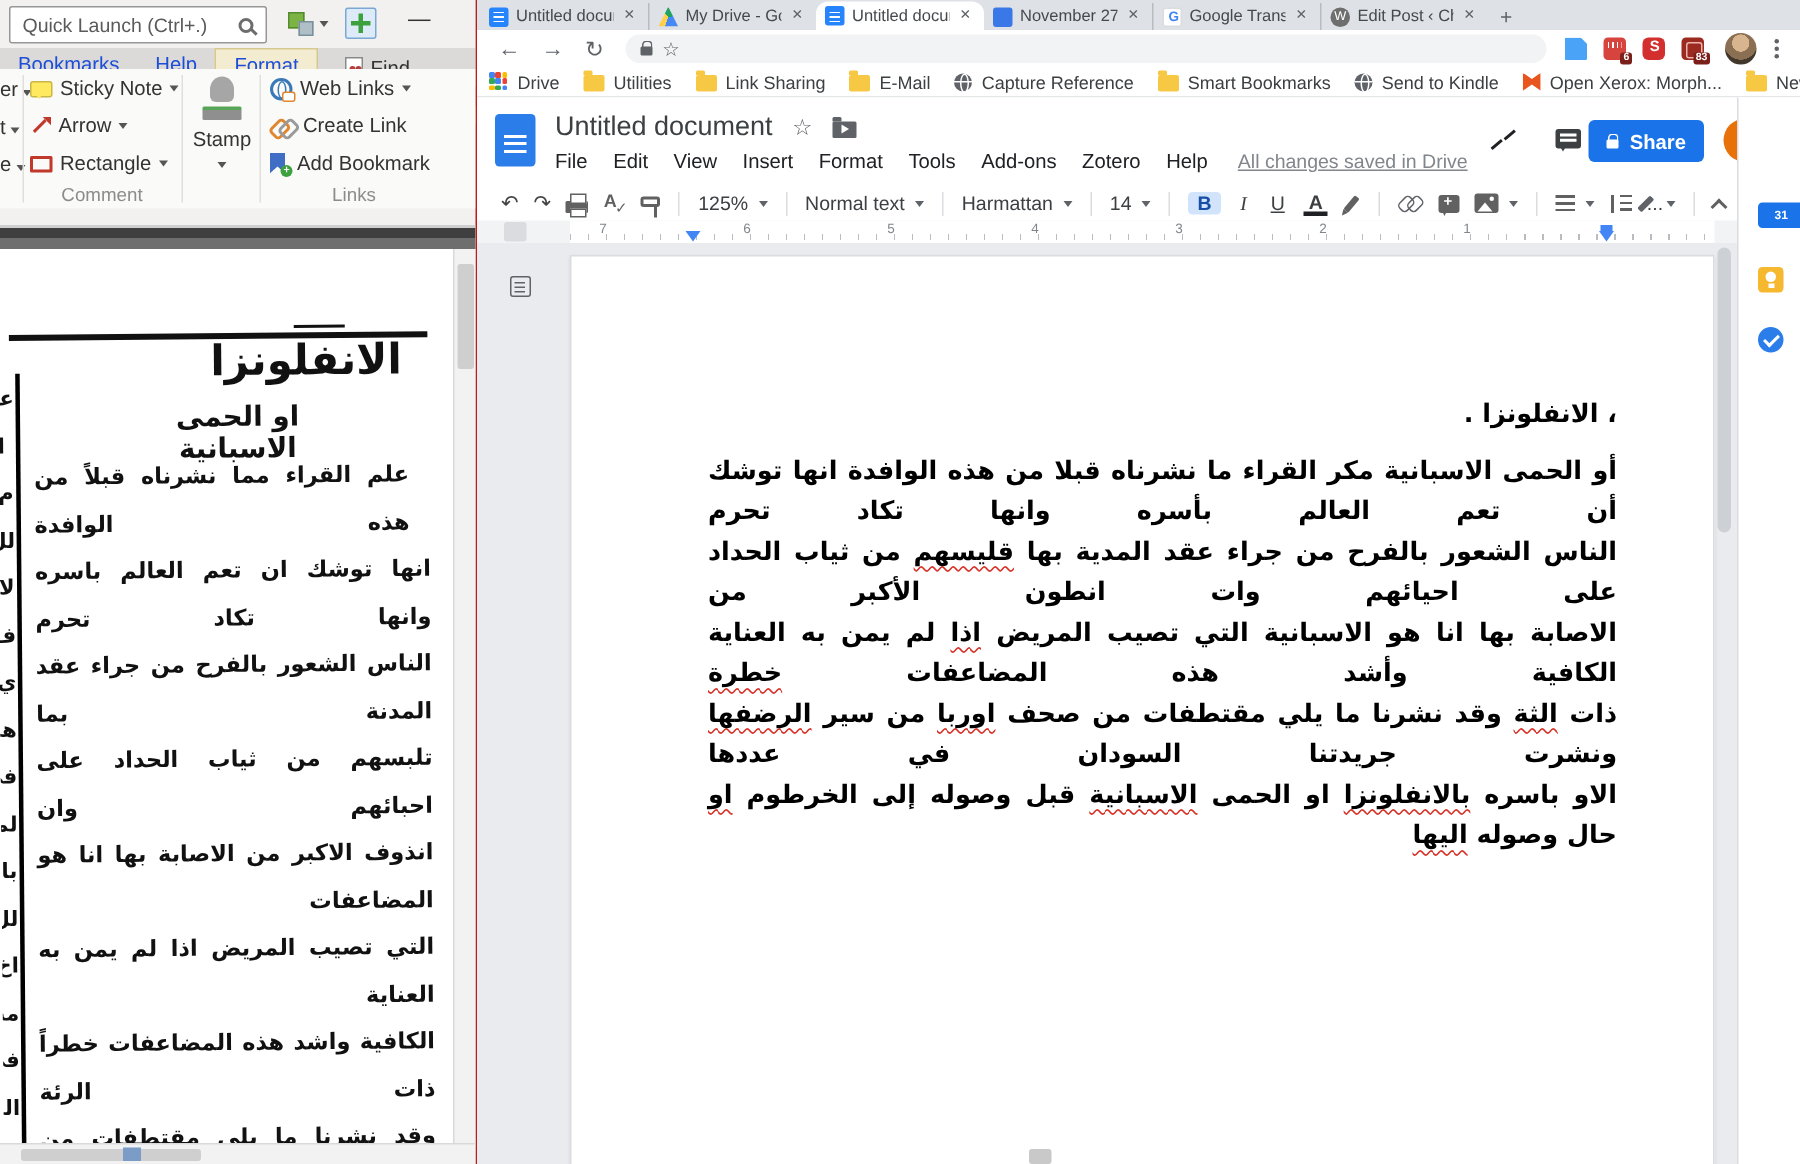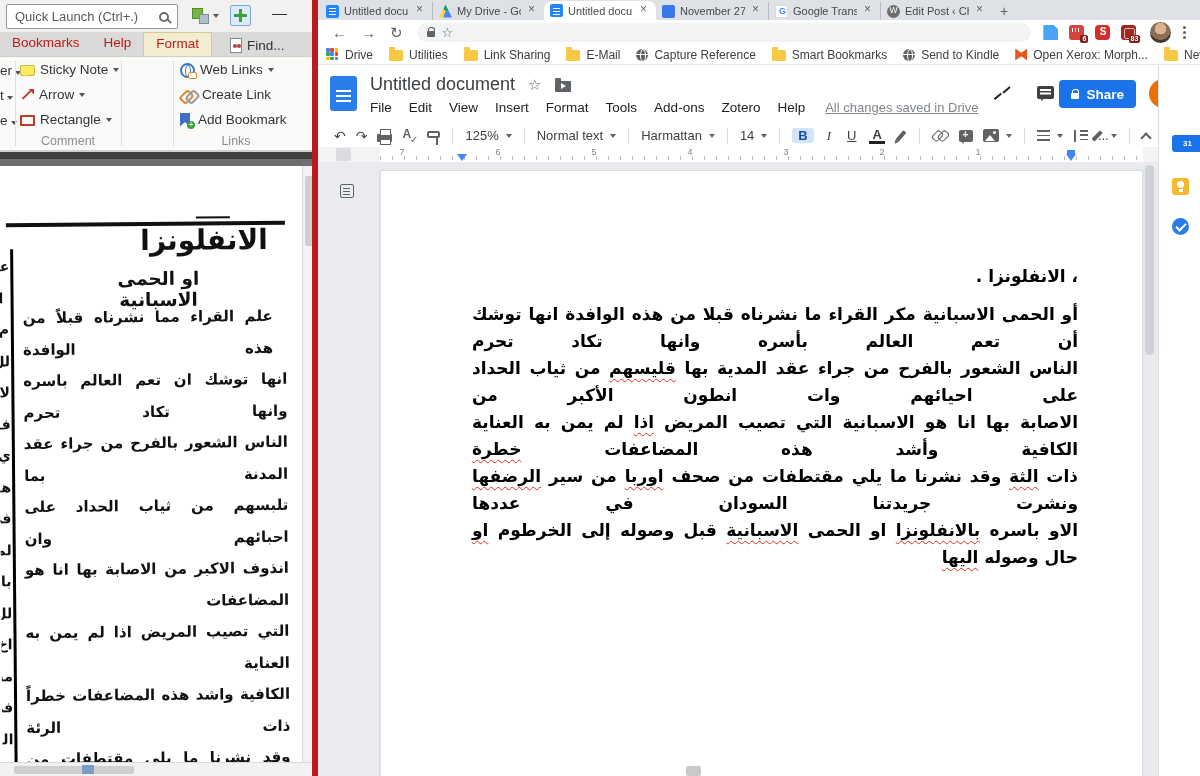--- a/index.html
+++ b/index.html
@@ -2,45 +2,45 @@
 <html><head>
 <meta charset="utf-8">
 <style>
   *{box-sizing:border-box;margin:0;padding:0}
   html,body{width:1200px;height:776px;overflow:hidden;background:#fff;
     font-family:"Liberation Sans","DejaVu Sans",sans-serif;}
   #root{position:relative;width:1200px;height:776px;overflow:hidden;background:#fff}
   .ar{font-family:"DejaVu Sans",sans-serif;direction:rtl}
 
   
-  #left-app{position:absolute;left:0;top:0;width:318px;height:776px;background:#f2f1ef;border-right:6px solid #b91c1c;overflow:hidden}
+  #left-app{position:absolute;left:0;top:0;width:318px;height:776px;background:#f2f1ef;border-right:1px solid #b91c1c;overflow:hidden}
   #la-topbar{position:absolute;left:0;top:0;width:100%;height:32px;background:#f2f1ef}
   #la-quickbox{position:absolute;left:6px;top:4px;width:172px;height:25px;background:#fff;border:1px solid #979797;border-radius:2px;display:flex;align-items:center;padding:0 8px;color:#5a5a5a;font-size:13px}
   #la-quickbox .txt{flex:1;white-space:nowrap;overflow:hidden}
   .ic-mag{width:10px;height:10px;border:2px solid #6d6d6d;border-radius:50%;position:relative;flex:none}
   .ic-mag::after{content:"";position:absolute;width:6px;height:2px;background:#6d6d6d;transform:rotate(45deg);right:-5px;bottom:-2px}
   .ic-modes{position:absolute;left:192px;top:7px;width:17px;height:17px}
   .ic-modes::before{content:"";position:absolute;left:0;top:1px;width:9px;height:9px;background:#7cb342;border:1px solid #558b2f}
   .ic-modes::after{content:"";position:absolute;right:0;bottom:0;width:8px;height:8px;background:#b0bec5;border:1px solid #78909c}
   .caret{width:0;height:0;border-left:3.5px solid transparent;border-right:3.5px solid transparent;border-top:4px solid #555;display:inline-block}
   #la-modes-caret{position:absolute;left:213px;top:14px}
   .ic-fit{position:absolute;left:230px;top:5px;width:21px;height:21px;border:1px solid #7aa7d4;background:#ddebf9;border-radius:2px}
   .ic-fit::before{content:"";position:absolute;left:3px;top:8px;width:13px;height:3px;background:#3da23d}
   .ic-fit::after{content:"";position:absolute;left:8px;top:3px;width:3px;height:13px;background:#3da23d}
   #la-min{position:absolute;left:272px;top:4px;font-size:15px;color:#333}
 
   #la-tabrow{position:absolute;left:0;top:32px;width:100%;height:25px;background:#dbdad8;border-bottom:1px solid #cfcecb;display:flex;align-items:stretch}
-  .la-tab{padding:3px 12px 0 12px;font-size:13.5px;color:#b91c1c;white-space:nowrap}
+  .la-tab{padding:3px 12px 0 12px;font-size:13.5px;color:#1d4ed8;white-space:nowrap}
   .la-tab.active{background:#f3ecd1;border:1px solid #d6c98f;border-bottom:none}
   #la-find{display:flex;align-items:center;gap:5px;margin-left:18px;font-size:13.5px;color:#333;padding-top:2px}
   .ic-find{width:12px;height:15px;background:#fff;border:1px solid #8a8a8a;position:relative;flex:none}
   .ic-find::after{content:"";position:absolute;left:2px;top:5px;width:4px;height:4px;border-radius:50%;background:#b3403a;box-shadow:4px 0 0 #b3403a}
   .cut-folder{position:absolute;right:-7px;top:38px;width:20px;height:14px;background:#f0a868;border:1px solid #cf8a44;border-radius:2px}
 
-  #la-ribbon{position:absolute;left:0;top:57px;width:100%;height:93px;background:#fafaf9}
+  #la-ribbon{position:absolute;left:0;top:46px;width:100%;height:93px;background:#fafaf9}
   .la-vsep{position:absolute;top:4px;bottom:4px;width:1px;background:#e0dfdd}
   #la-cut{position:absolute;left:0;top:0;width:15px;height:100%;overflow:visible}
   .la-cut-item{position:absolute;left:0;font-size:13.5px;color:#333;display:flex;align-items:flex-end;gap:3px}
   .la-item{position:absolute;display:flex;align-items:center;gap:5px;font-size:13.5px;color:#333;white-space:nowrap;cursor:default}
   .la-label{line-height:16px}
   .ri-sticky{width:15px;height:11px;background:#ffe95e;border:1px solid #c9b646;border-radius:2px;position:relative;flex:none}
   .ri-sticky::after{content:"";position:absolute;left:2px;bottom:-5px;border:3px solid transparent;border-top:4px solid #ffe95e}
   .ri-arrow{position:relative;width:14px;height:13px;flex:none}
   .ri-arrow::before{content:"";position:absolute;left:1px;top:5px;width:11px;height:2px;background:#c0392b;transform:rotate(-45deg)}
   .ri-arrow::after{content:"";position:absolute;right:0;top:0;width:6px;height:6px;background:#c0392b;clip-path:polygon(0 0,100% 0,100% 100%)}
@@ -282,20 +282,25 @@
             <span class="la-label">Arrow</span>
             <span class="caret"></span>
           </div>
           <div class="la-item" style="left: 20px; top: 55px;">
             <span class="ri-rect"></span>
             <span class="la-label">Rectangle</span>
             <span class="caret"></span>
           </div>
         </div>
       <div class="la-vsep" style="left:121px"></div>
+      <div id="la-stamp">
+        <span class="ri-stamp" style="display:block"></span>
+        <span>Stamp</span><br>
+        <span class="caret"></span>
+      </div>
       <div class="la-vsep" style="left:173px"></div>
       <div id="la-links-items">
           <div class="la-item" style="left: 180px; top: 5px;">
             <span class="ri-web"></span>
             <span class="la-label">Web Links</span>
             <span class="caret"></span>
           </div>
           <div class="la-item" style="left: 180px; top: 30px;">
             <span class="ri-link"></span>
             <span class="la-label">Create Link</span>

